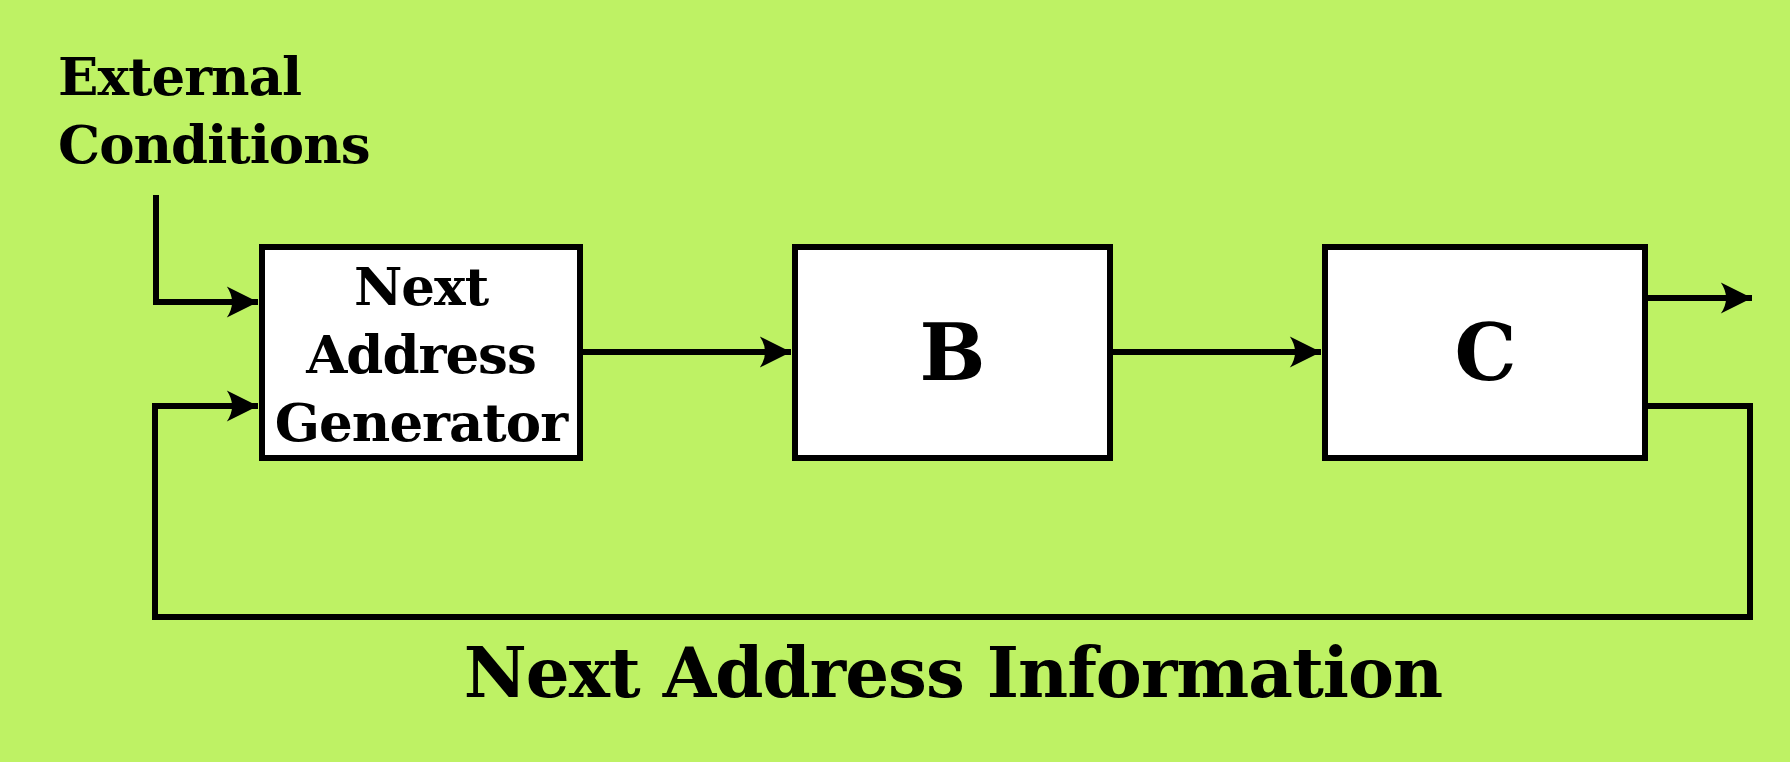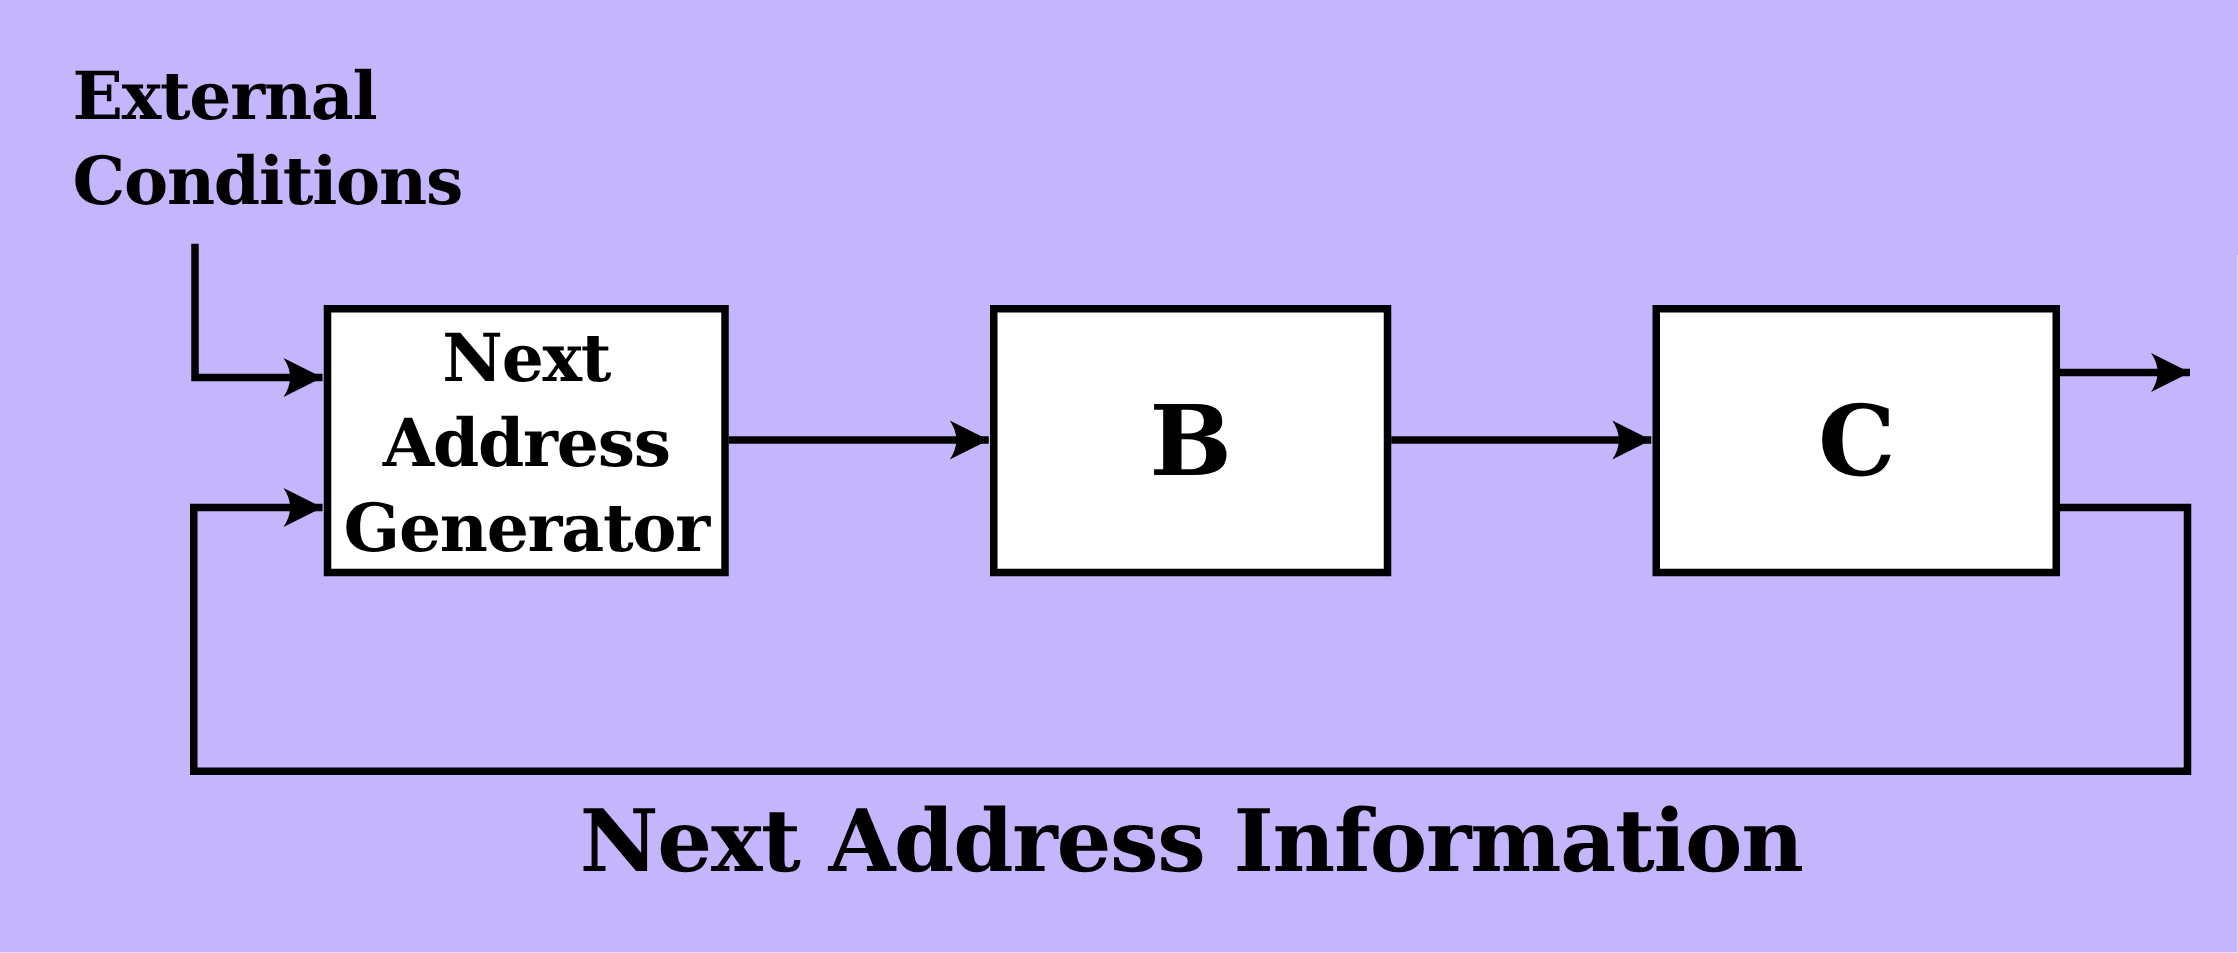--- a/index.html
+++ b/index.html
@@ -4,21 +4,21 @@
 <style>
   html, body {
     margin: 0;
     padding: 0;
     background: #ffffff;
   }
   .diagram-page {
     position: relative;
     width: 1790px;
     height: 762px;
-    background: #c4b5fd;
+    background: #bef264;
     overflow: hidden;
   }
   svg {
     display: block;
   }
   .diagram-text {
     font-family: "DejaVu Serif", "Liberation Serif", serif;
     font-weight: bold;
     fill: #000000;
     letter-spacing: -1px;

